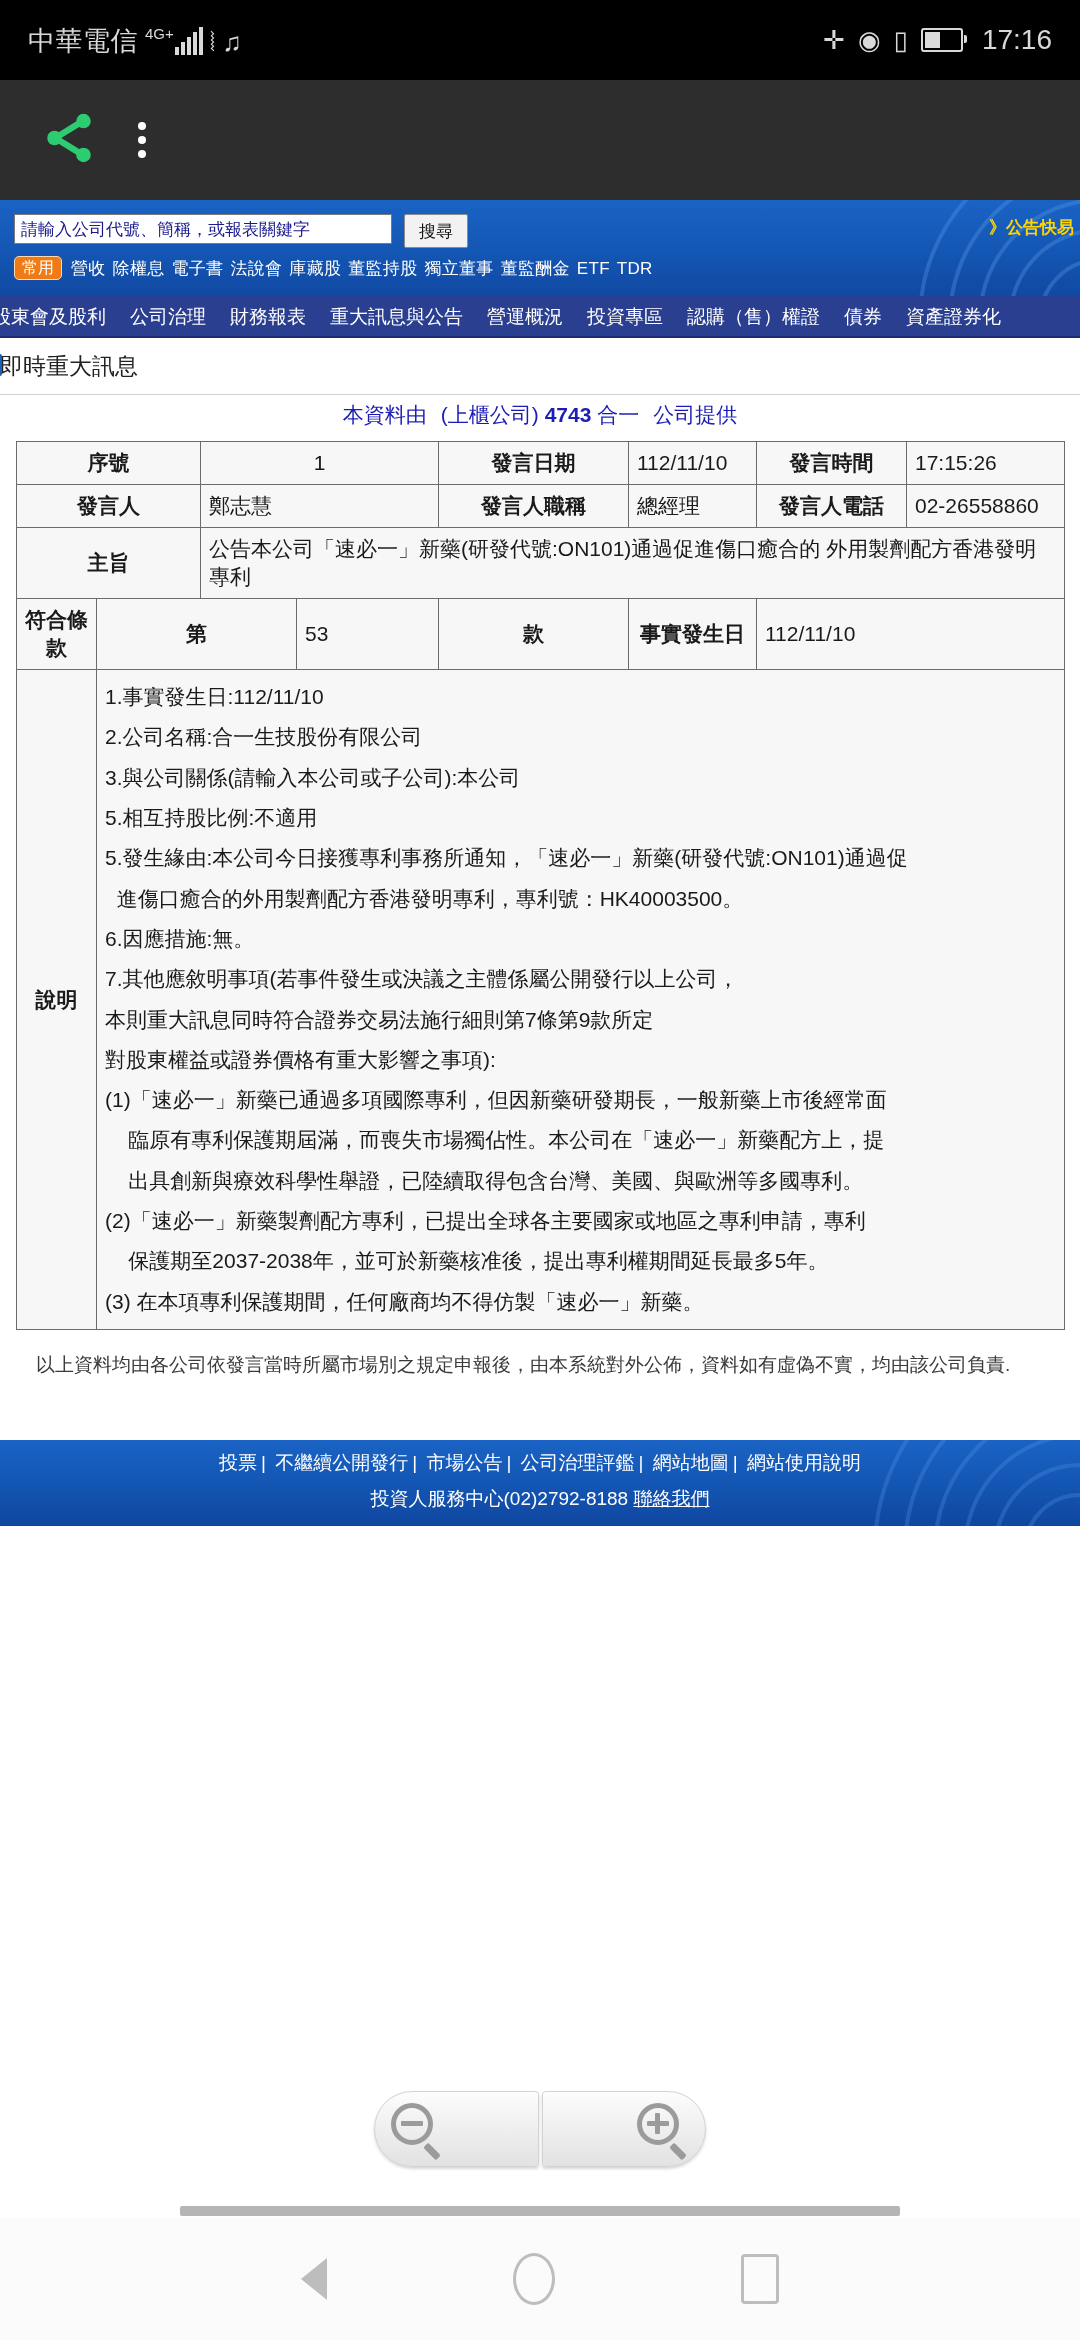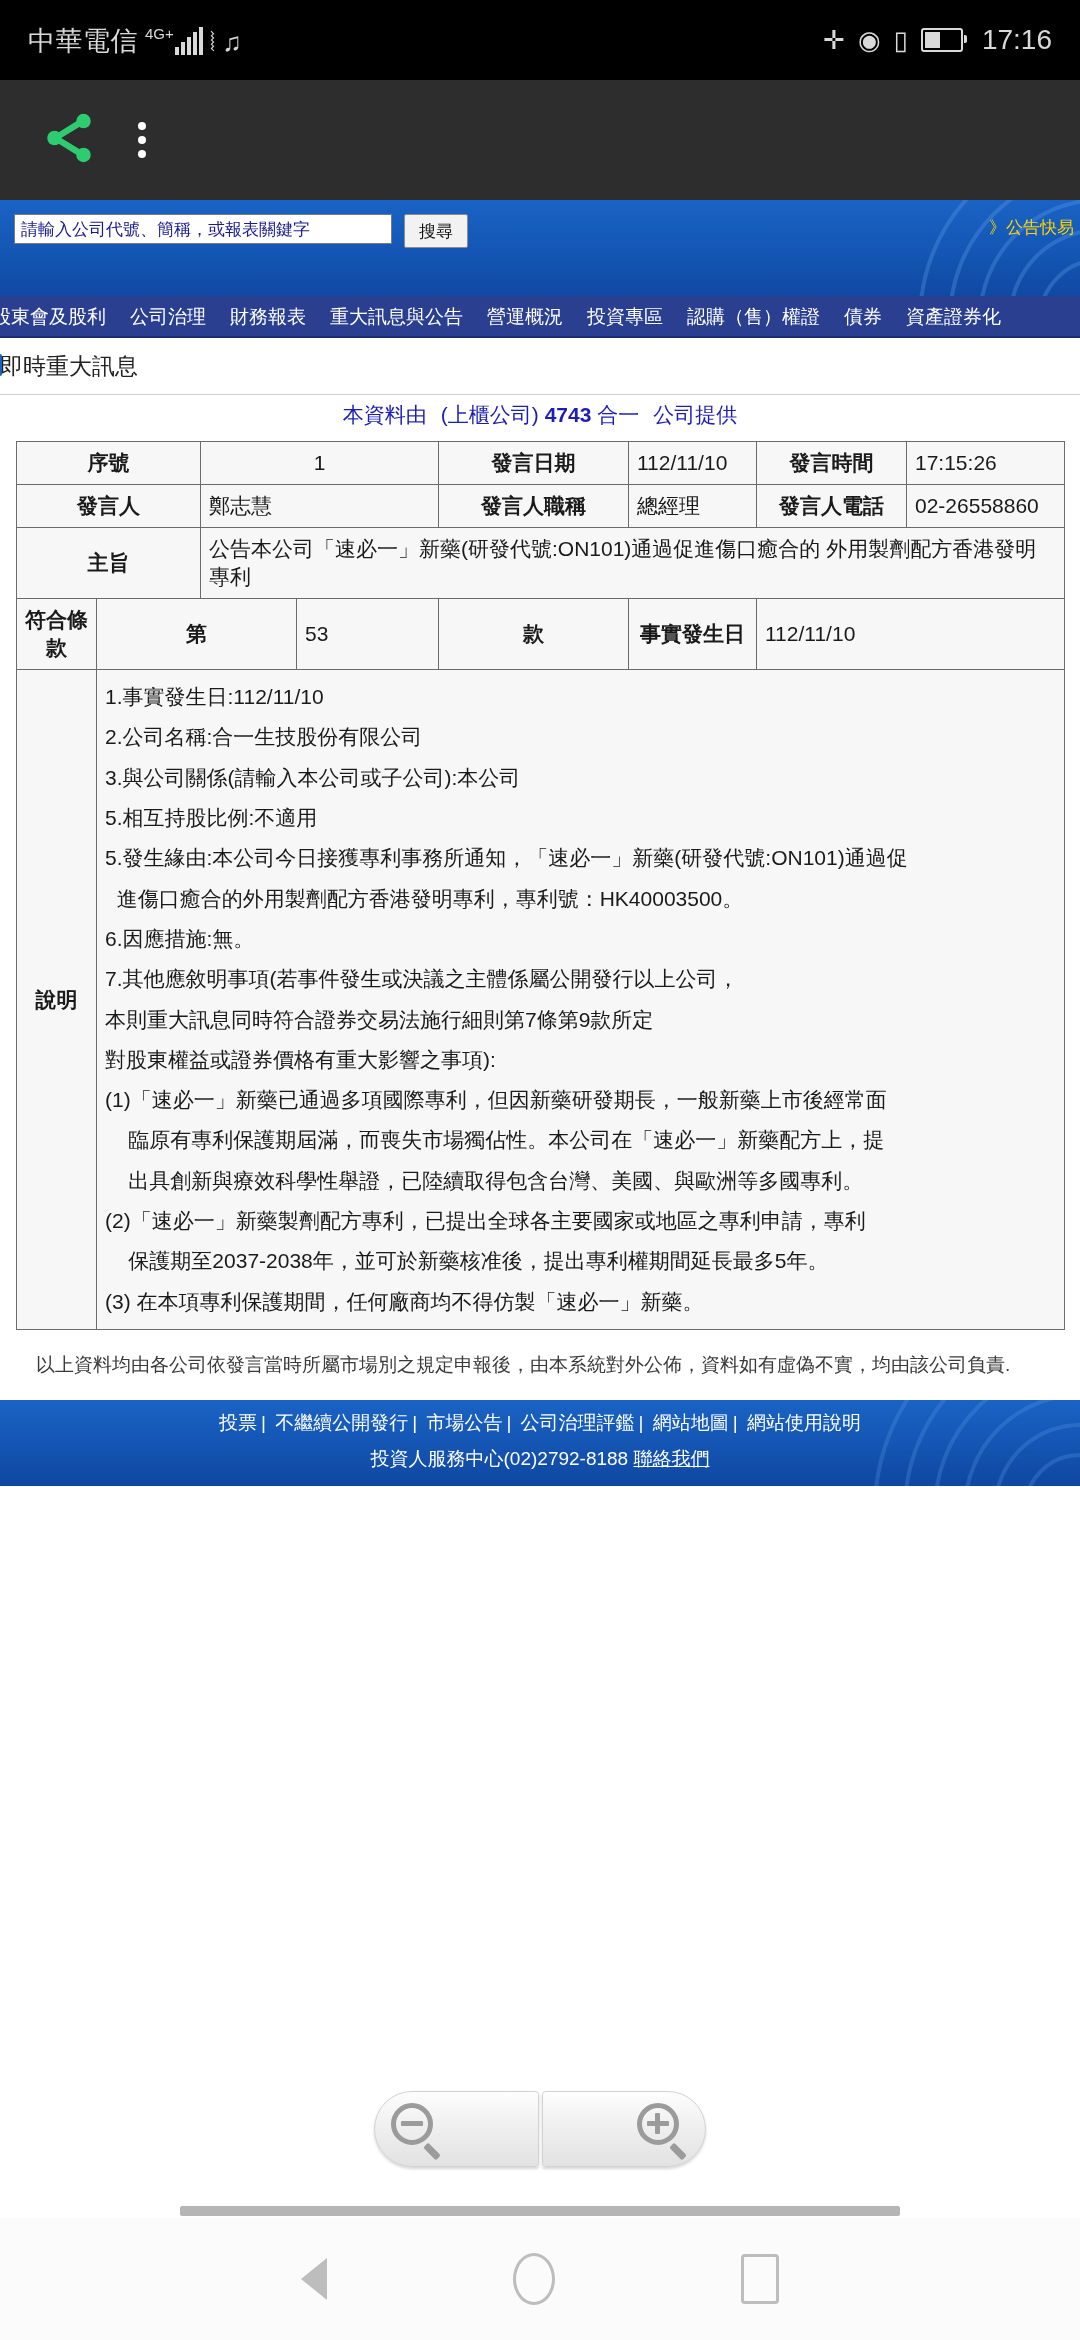--- a/index.html
+++ b/index.html
@@ -61,21 +61,21 @@
     font-size:17px;color:#111;display:flex;align-items:center;justify-content:center;
   }
   .quickrow{display:flex;align-items:center;gap:9px;padding:8px 14px 0 14px;position:relative;z-index:2;}
   .badge-often{
     background:#f07b16;color:#fff;font-size:16px;padding:2px 7px;border-radius:5px;
     border:1px solid #ffd9a8;line-height:1.15;
   }
   .quicklinks{color:#fff;font-size:17px;letter-spacing:.3px;}
   .quicklinks span{margin-right:7px;}
   .news-fast{
-    position:absolute;right:6px;top:16px;color:#ffd400;font-size:17px;font-weight:normal;z-index:3;
+    position:absolute;right:6px;top:16px;color:#ffd400;font-size:17px;font-weight:bold;z-index:3;
     white-space:nowrap;
   }
   
   .navbar{
     background:#2b3f91;height:42px;display:flex;align-items:center;
     box-shadow:inset 0 -2px 0 #1c2c6e;overflow:hidden;
   }
   .navbar a{
     color:#fff;font-size:19px;text-decoration:none;white-space:nowrap;padding:0 12px;line-height:42px;
   }
@@ -128,21 +128,21 @@
     background:#f7f7f7;font-size:20px;line-height:1.92;padding:14px 10px 18px 10px;
     vertical-align:top;color:#1b1b1b;
   }
   td.desc-body .ln{white-space:pre;}
   
   .disclaimer{
     font-size:19px;color:#3a3a3a;padding:22px 20px 0 20px;
   }
   
   .footer{
-    position:relative;margin-top:22px;height:86px;
+    position:relative;margin-top:62px;height:86px;
     background:linear-gradient(180deg,#1a63c4 0%,#1456b4 50%,#0f47a0 100%);
     overflow:hidden;color:#fff;text-align:center;
   }
   .footer .arcs2{position:absolute;right:-60px;top:-70px;width:360px;height:260px;opacity:.4;}
   .frow1{font-size:19px;padding-top:10px;position:relative;z-index:2;white-space:nowrap;}
   .frow1 span{margin:0 4px;}
   .frow2{font-size:19px;padding-top:10px;position:relative;z-index:2;}
   .frow2 u{text-decoration:underline;}
   
   .zoomctl{
@@ -236,20 +236,26 @@
         <circle cx="300" cy="210" r="90"></circle>
       <circle cx="300" cy="210" r="120"></circle>
         <circle cx="300" cy="210" r="150"></circle>
       <circle cx="300" cy="210" r="180"></circle>
     </g>
   </svg>
   <div class="news-fast">》公告快易</div>
   <div class="searchrow">
     <div class="searchbox">請輸入公司代號、簡稱，或報表關鍵字</div>
     <div class="searchbtn">搜尋</div>
+  </div>
+  <div class="quickrow">
+    <span class="badge-often">常用</span>
+    <span class="quicklinks">
+      <span>營收</span><span>除權息</span><span>電子書</span><span>法說會</span><span>庫藏股</span><span>董監持股</span><span>獨立董事</span><span>董監酬金</span><span>ETF</span><span>TDR</span>
+    </span>
   </div>
 </div>
 
 <div class="navbar">
   <a href="#">股東會及股利</a>
   <a href="#">公司治理</a>
   <a href="#">財務報表</a>
   <a href="#">重大訊息與公告</a>
   <a href="#">營運概況</a>
   <a href="#">投資專區</a>

